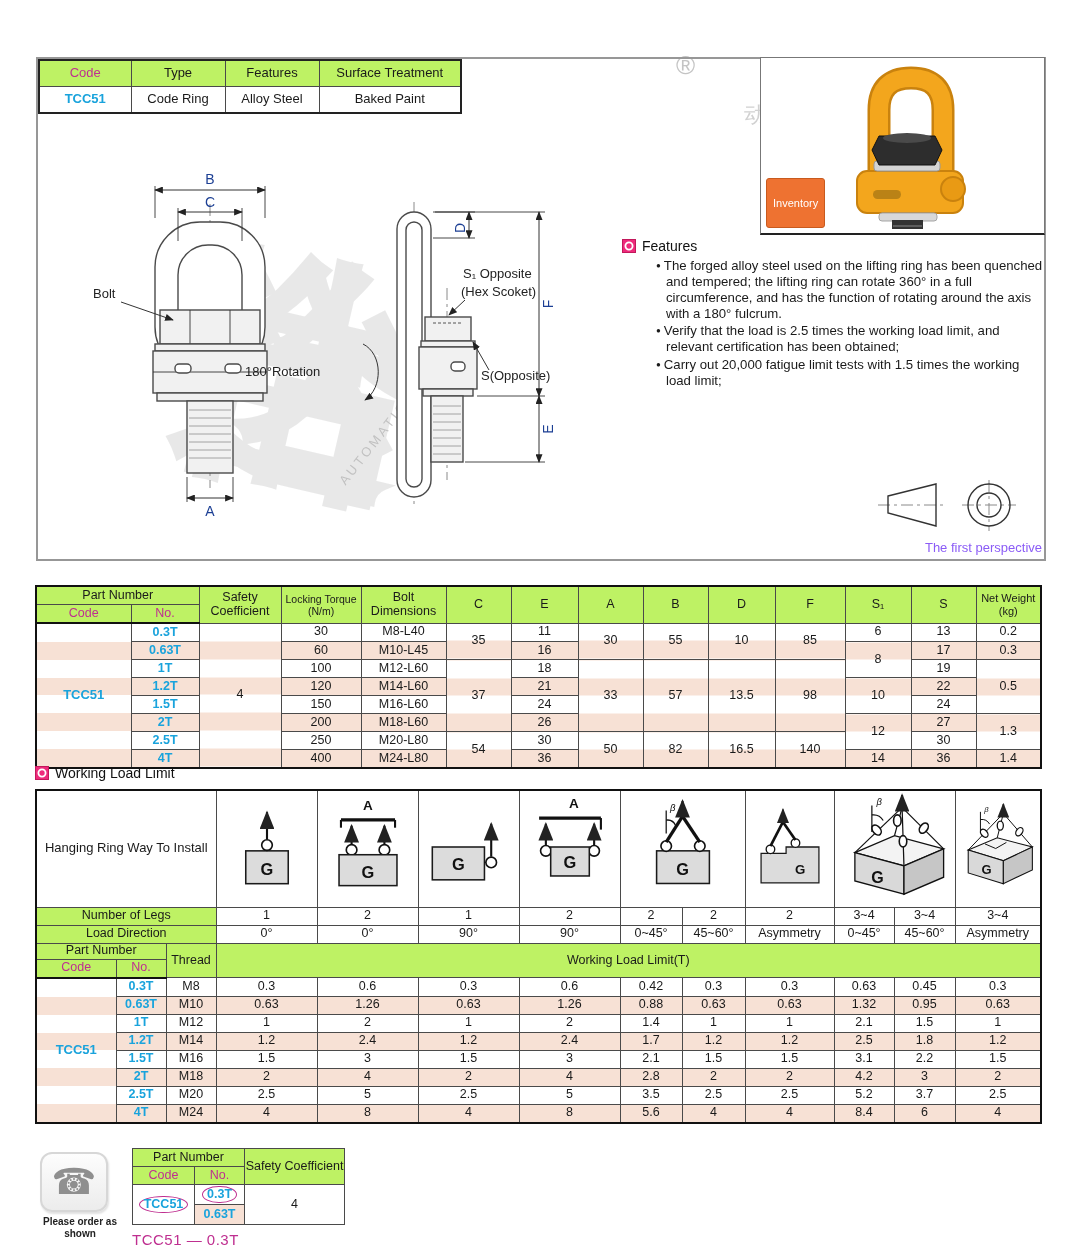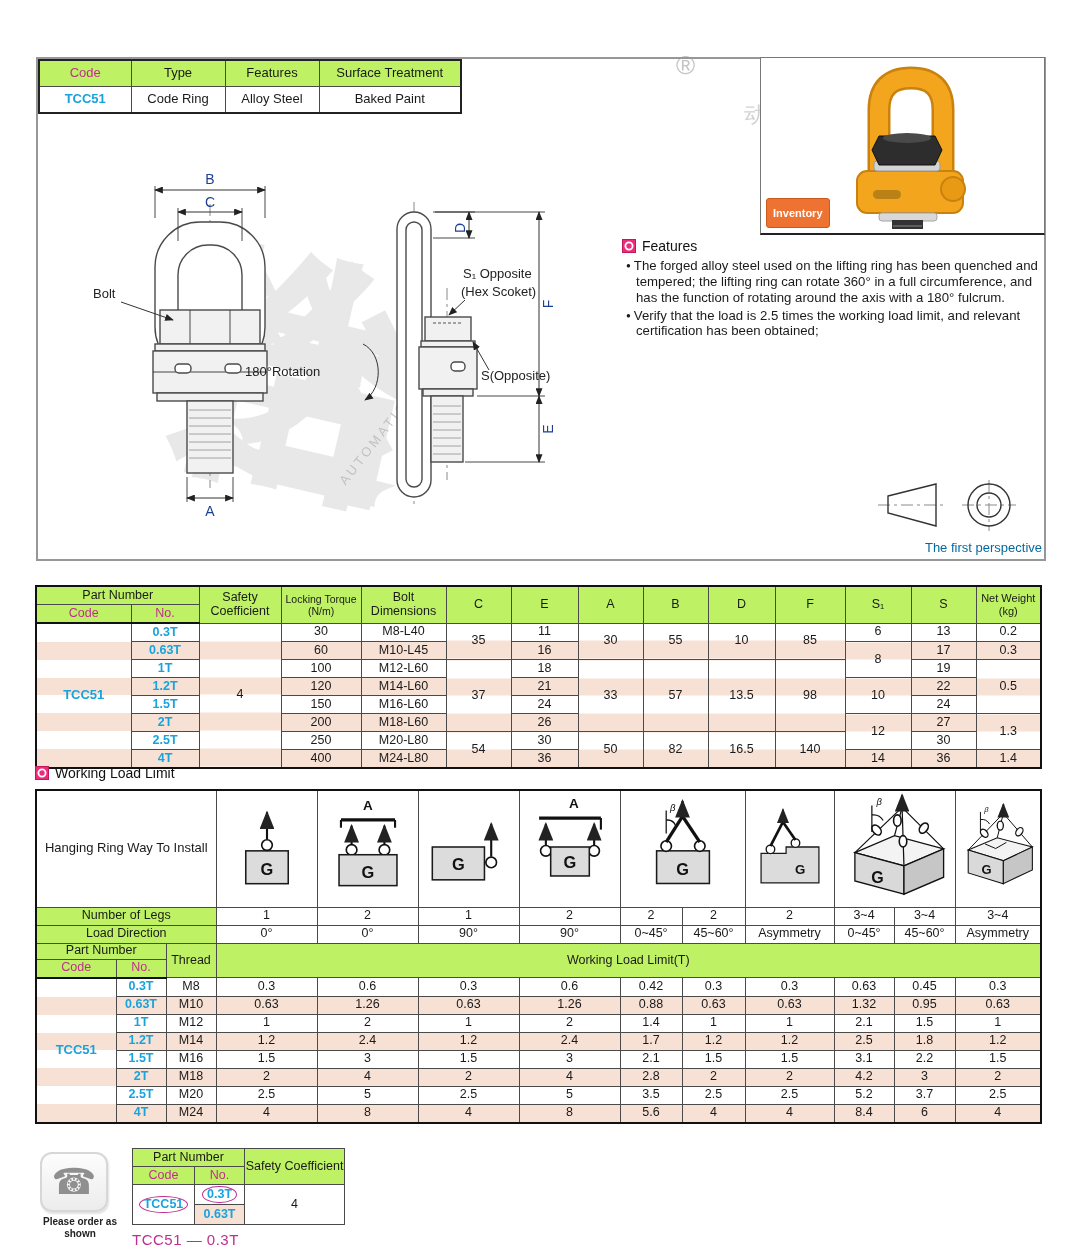--- a/index.html
+++ b/index.html
@@ -25,30 +25,30 @@
   table td.g3{background:linear-gradient(to bottom,#fff 0 33.4%,#f7e1d5 33.4% 66.7%,#fff 66.7% 100%);}
   table td.g4{background:linear-gradient(to bottom,#fff 0 25%,#f7e1d5 25% 50%,#fff 50% 75%,#f7e1d5 75% 100%);}
   table td.g8{background:linear-gradient(to bottom,#fff 0 12.5%,#f7e1d5 12.5% 25%,#fff 25% 37.5%,#f7e1d5 37.5% 50%,#fff 50% 62.5%,#f7e1d5 62.5% 75%,#fff 75% 87.5%,#f7e1d5 87.5% 100%);}
   table td.pkc{background:#f7e1d5;}
   
   .info-table{width:422px;border:2px solid #222;}
   .info-table td{height:25px;font-size:13px;}
   
   .top-box{left:36px;top:57px;width:1006px;height:500px;border:2px solid #979797;}
   .photo-box{left:760px;top:57px;width:283px;height:175px;border:1px solid #777;border-bottom:2px solid #222;background:#fff;}
-  .inv-badge{position:absolute;left:5px;bottom:5px;background:#ee7231;border:1px solid #c85a1e;border-radius:3px;color:#fff;font-weight:bold;font-size:11px;padding:8px 6px;}
+  .inv-badge{position:absolute;left:5px;bottom:5px;background:#ee7231;border:1px solid #c85a1e;border-radius:3px;color:#fff;font-weight:normal;font-size:11px;padding:18px 6px;}
   
   .features{left:622px;top:238px;width:424px;}
   .sec-title{display:flex;align-items:center;gap:6px;font-size:14px;color:#111;}
   .features ul{margin:4px 0 0 4px;padding:0;list-style:none;}
-  .features li{font-size:13.2px;line-height:1.2;padding-left:10px;text-indent:-10px;margin-bottom:2px;}
+  .features li{font-size:13.2px;line-height:1.2;padding-left:10px;text-indent:-10px;margin-bottom:2px;margin-left:30px;}
   .features li::before{content:"\25CF";font-size:8px;vertical-align:2px;margin-right:3px;}
   
   .persp{left:872px;top:478px;width:170px;text-align:right;}
-  .persp-label{font-size:13px;margin-top:2px;color:#0369a1;}
+  .persp-label{font-size:13px;margin-top:2px;color:#8b5cf6;}
   
   .dim-table{width:1005px;border:2px solid #111;}
   .dim-table td{height:17px;}
   .dim-table thead td{height:17px;}
   .dim-table thead tr:last-child td{border-bottom:2px solid #111;}
   
   .wll-table{width:1005px;border:2px solid #111;}
   .wll-table td{height:17px;}
   .wll-table tr.r-ph2 td{border-bottom:2px solid #111;}
   .diag-cell{height:118px;background:#fff;}
@@ -241,20 +241,21 @@
     <div class="sec-title">
       <svg width="14" height="14" viewBox="0 0 14 14">
         <rect x="0.5" y="0.5" width="13" height="13" fill="#ee2a7b" stroke="#c2185b"></rect>
         <circle cx="7" cy="7" r="3.6" fill="none" stroke="#fff" stroke-width="1.8"></circle>
       </svg>
       <span>Features</span>
     </div>
     <ul>
       <li>The forged alloy steel used on the lifting ring has been quenched and tempered; the lifting ring can rotate 360° in a full circumference, and has the function of rotating around the axis with a 180° fulcrum.</li>
       <li>Verify that the load is 2.5 times the working load limit, and relevant certification has been obtained;</li>
+      <li>Carry out 20,000 fatigue limit tests with 1.5 times the working load limit;</li>
     </ul>
   </div>
 
   <div class="blk persp">
     <svg width="166" height="56" viewBox="0 0 166 56">
       <line class="cl" x1="2" y1="27" x2="70" y2="27"></line>
       <polygon points="12,18 60,6 60,48 12,35" fill="none" stroke="#333" stroke-width="1.4"></polygon>
       <line class="cl" x1="86" y1="27" x2="140" y2="27"></line>
       <line class="cl" x1="113" y1="2" x2="113" y2="53"></line>
       <circle cx="113" cy="27" r="21" fill="none" stroke="#333" stroke-width="1.4"></circle>

